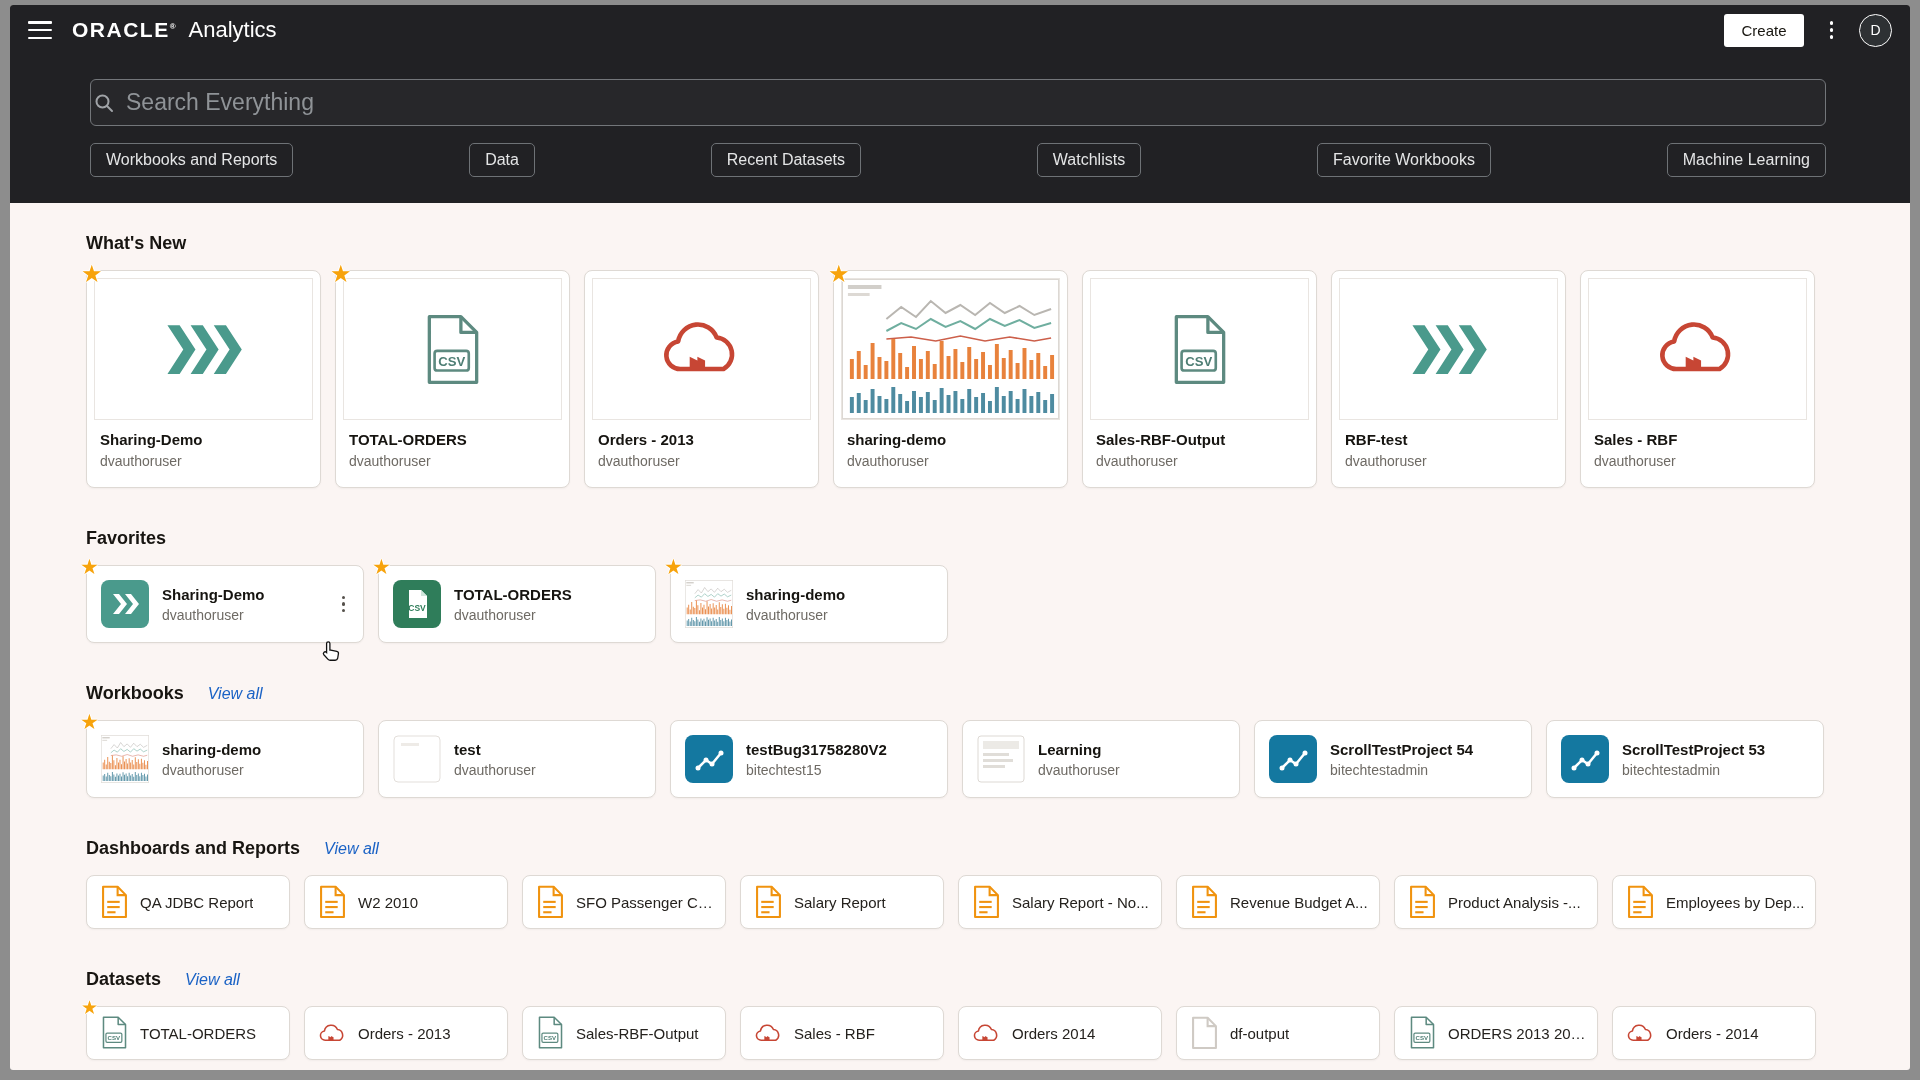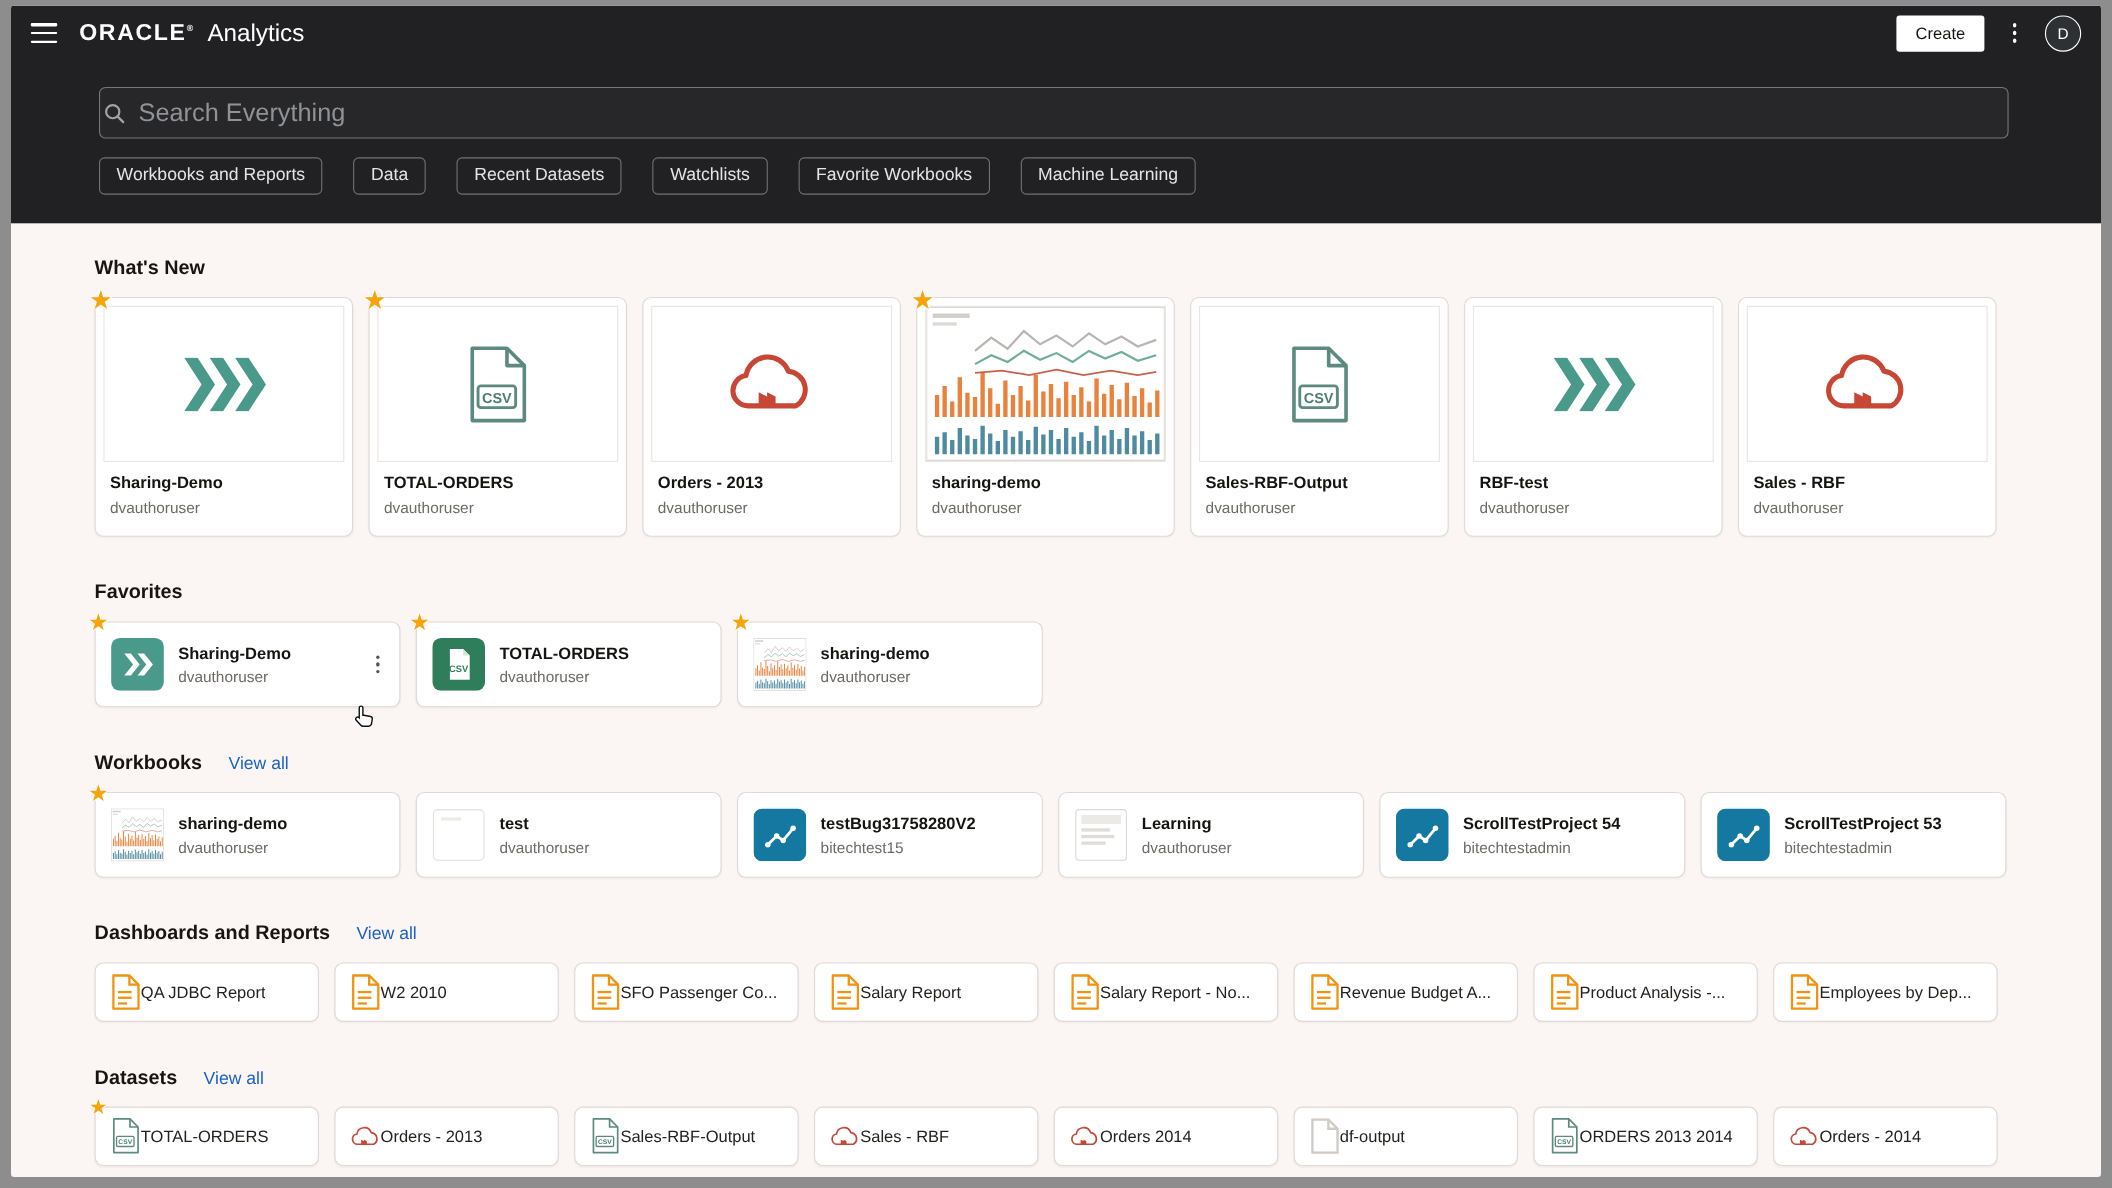--- a/index.html
+++ b/index.html
@@ -25,30 +25,30 @@
             color:#fff; font-size:14px; display:flex; align-items:center; justify-content:center; cursor:pointer; }
 
   .search-wrap { margin:24px 84px 0 80px; }
   .search-box { display:flex; align-items:center; height:47px; border:1px solid #73767a; border-radius:6px;
                 background:rgba(255,255,255,0.03); padding:0 3px; }
   .search-box svg { flex:none; }
   .search-input { flex:1; background:transparent; border:none; outline:none; margin-left:12px;
                   font-size:23px; font-weight:300; color:#e8e8e8; font-family:inherit; }
   .search-input::placeholder { color:#8f9397; opacity:1; }
 
-  .chips { margin:17px 84px 0 80px; display:flex; gap:28px; }
+  .chips { margin:17px 84px 0 80px; display:flex; gap:4px;justify-content:space-between; }
   .chip { background:transparent; border:1px solid #6e7276; border-radius:5px; color:#e4e5e6;
           font-size:16px; height:34px; padding:0 15px; font-family:inherit; cursor:pointer; display:inline-flex; align-items:center; }
 
   
   .section { margin-left:76px; margin-right:80px; }
   .section-head { display:flex; align-items:baseline; gap:24px; margin-top:40px; margin-bottom:16px; }
   .section-head.first { margin-top:30px; }
   h2 { font-size:18px; font-weight:700; color:#181511; }
-  .view-all { font-size:16px; color:#1a62c5; cursor:pointer; text-decoration:none; }
+  .view-all { font-size:16px; color:#1a62c5; cursor:pointer; text-decoration:none;font-style:italic; }
 
   .cards-row { display:flex; gap:14px; }
 
   
   .card-large { width:235px; height:218px; background:#fff; border:1px solid #ded9d4; border-radius:8px;
                 position:relative; cursor:pointer; box-shadow:0 1px 2px rgba(0,0,0,.04); }
   .thumb { position:absolute; top:7px; left:7px; right:7px; height:142px; border:1px solid #e9e5e1;
            display:flex; align-items:center; justify-content:center; background:#fff; overflow:hidden; }
   .thumb svg.fill-thumb { width:100%; height:100%; }
   .card-large .card-title { position:absolute; left:13px; top:160px; right:10px; font-size:15px; font-weight:700; color:#161410;
@@ -67,21 +67,21 @@
   .tile { width:48px; height:48px; flex:none; display:flex; align-items:center; justify-content:center; }
   .tile svg { width:48px; height:48px; }
   .card-text { min-width:0; flex:1; }
   .card-medium .card-title { font-size:15px; font-weight:700; color:#161410; white-space:nowrap; overflow:hidden; text-overflow:ellipsis; }
   .card-medium .card-author { font-size:14px; color:#6e6a64; margin-top:4px; }
   .dots { flex:none; display:flex; flex-direction:column; gap:3px; padding:6px; cursor:pointer; }
   .dots span { width:3.5px; height:3.5px; border-radius:50%; background:#55514b; }
 
   
   .card-small { width:204px; height:54px; background:#fff; border:1px solid #ded9d4; border-radius:8px;
-                position:relative; display:flex; align-items:center; gap:0; padding:0 10px 0 14px;
+                position:relative; display:flex; align-items:center; gap:12px; padding:0 10px 0 14px;
                 cursor:pointer; box-shadow:0 1px 2px rgba(0,0,0,.04); }
   .card-small .star { font-size:19px; top:-9px; left:-6px; }
   .small-icon { flex:none; display:flex; align-items:center; }
   .small-icon svg { width:27px; height:auto; max-height:34px; }
   .card-title-sm { font-size:15px; color:#25221e; white-space:nowrap; overflow:hidden; text-overflow:ellipsis; }
 
   .cursor-overlay { position:absolute; left:320px; top:640px; z-index:50; pointer-events:none; }
 </style>
 </head>
 <body>

